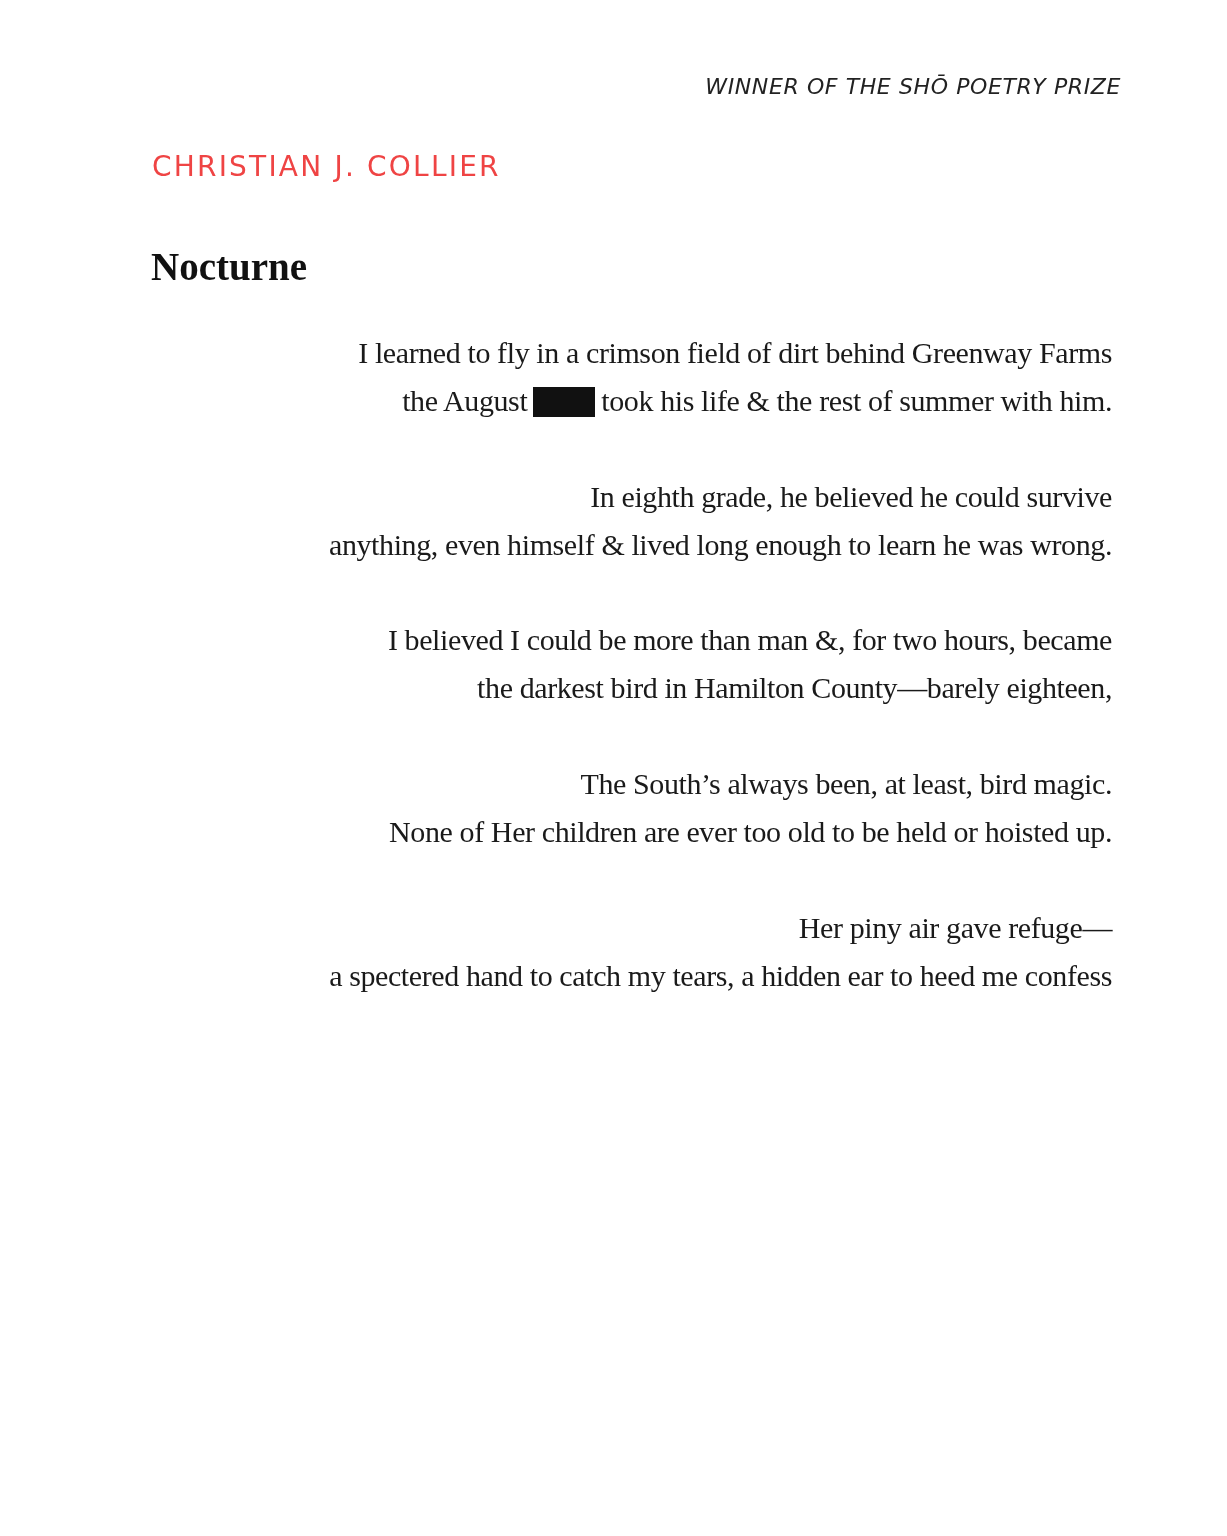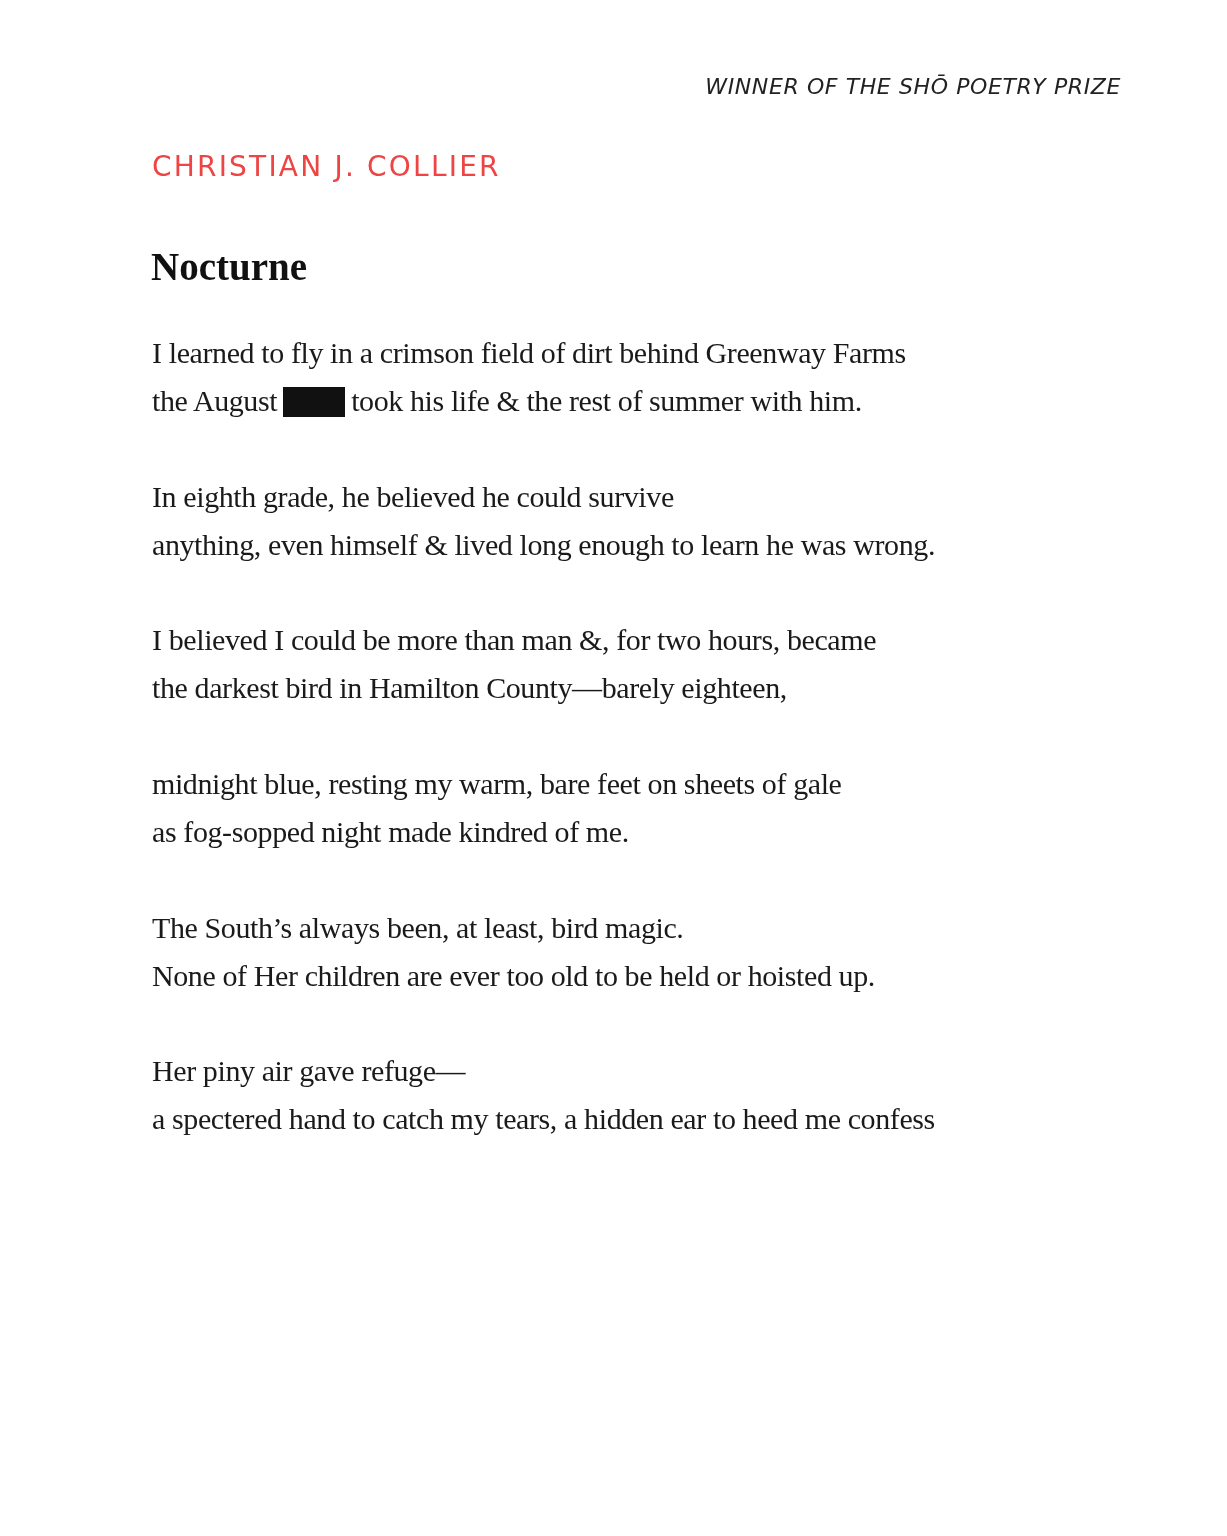--- a/index.html
+++ b/index.html
@@ -17,21 +17,21 @@
   .title {
     position: absolute; left: 151px; top: 201px;
     font-family: "Liberation Serif", serif; font-weight: bold;
     font-size: 39px; color: #111; margin-top: 43px;
   }
   .poem {
     position: absolute; left: 152px; top: 329px; width: 960px;
     font-family: "Liberation Serif", serif; font-size: 30px; color: #1a1a1a;
     letter-spacing: -0.4px;
   }
-  .stanza { margin: 0 0 47.7px 0; }
+  .stanza { margin: 0 0 47.7px 0; text-align: right; }
   .line { display: block; height: 48px; line-height: 48px; white-space: nowrap; }
   .redact {
     display: inline-block; width: 62px; height: 30px; background: #111;
     vertical-align: -6px; margin: 0 6px 0 6px;
   }
 </style>
 </head>
 <body>
 
 <div class="prize">WINNER OF THE SHŌ POETRY PRIZE</div>
@@ -45,24 +45,20 @@
   </div>
   <div class="stanza">
     <span class="line">In eighth grade, he believed he could survive</span>
     <span class="line">anything, even himself &amp; lived long enough to learn he was wrong.</span>
   </div>
   <div class="stanza">
     <span class="line">I believed I could be more than man &amp;, for two hours, became</span>
     <span class="line">the darkest bird in Hamilton County—barely eighteen,</span>
   </div>
   <div class="stanza">
-    <span class="line">midnight blue, resting my warm, bare feet on sheets of gale</span>
-    <span class="line">as fog-sopped night made kindred of me.</span>
-  </div>
-  <div class="stanza">
     <span class="line">The South’s always been, at least, bird magic.</span>
     <span class="line">None of Her children are ever too old to be held or hoisted up.</span>
   </div>
   <div class="stanza">
     <span class="line">Her piny air gave refuge—</span>
     <span class="line">a spectered hand to catch my tears, a hidden ear to heed me confess</span>
   </div>
 </div>
 
 </body></html>

